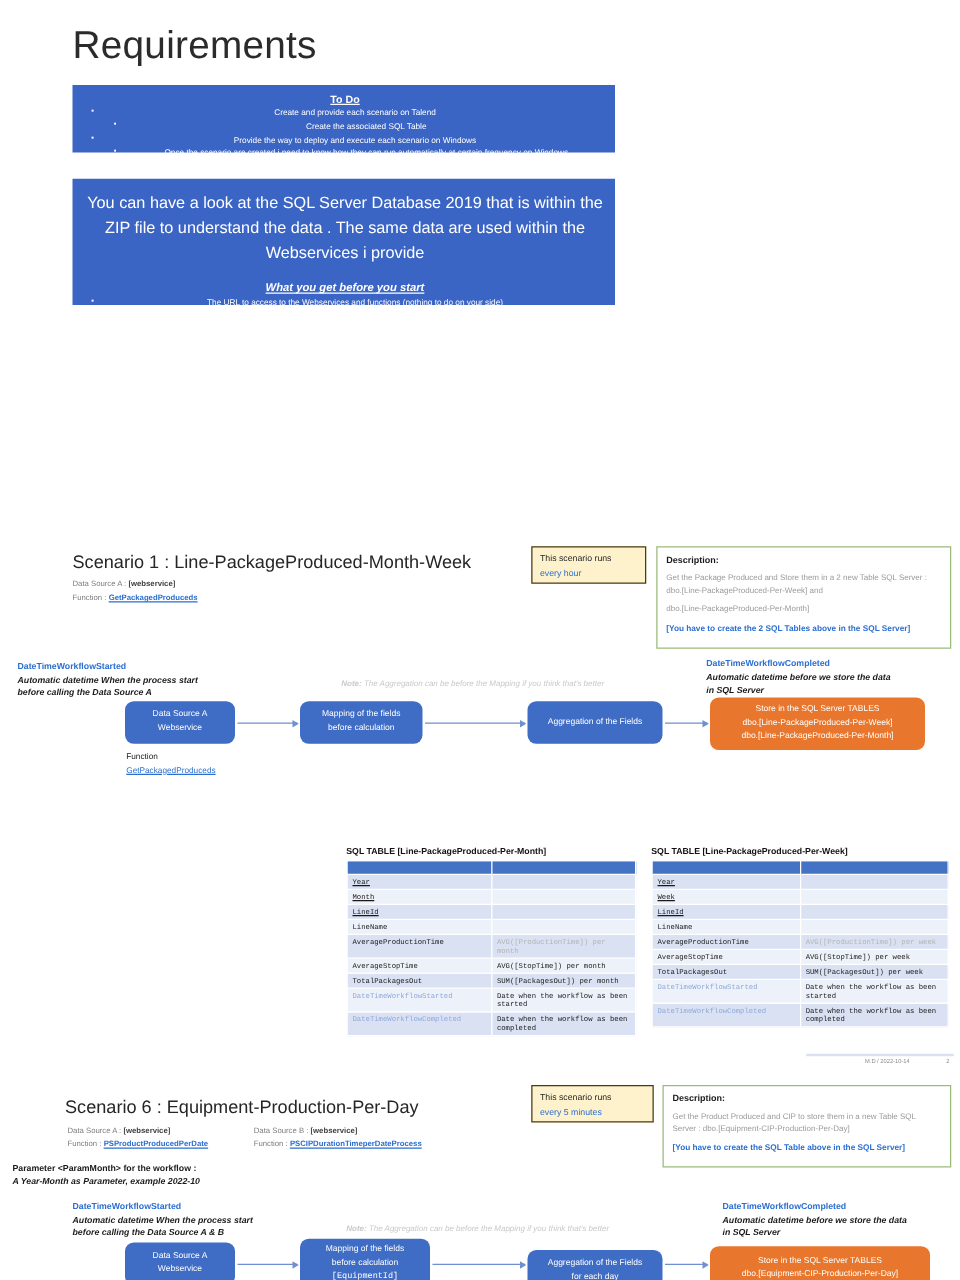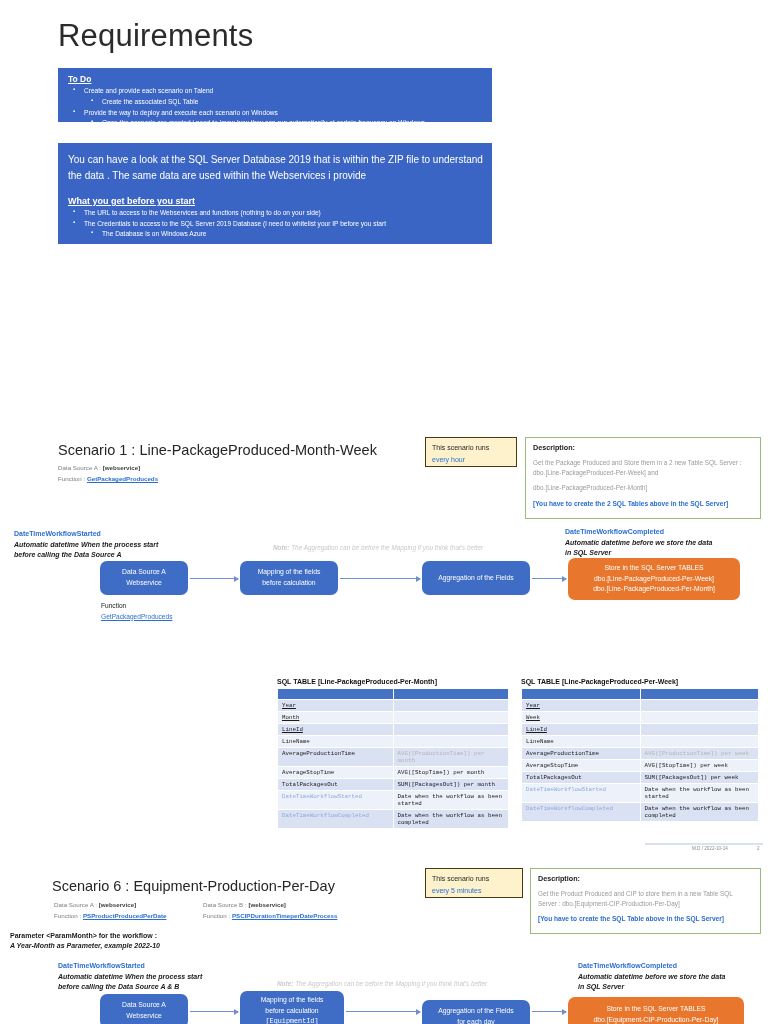--- a/index.html
+++ b/index.html
@@ -18,40 +18,41 @@
     font-size: 31px; font-weight: 400; color: #2b2b2b;
     letter-spacing: .2px;
   }
 
   
   .blue-box {
     position: absolute;
     background: #3B65C4;
     color: #ffffff;
     padding: 6px 8px 6px 10px;
+    text-align: center;
   }
   .blue-box .bb-head {
     font-size: 8.5px; font-weight: 600; text-decoration: underline;
     margin-bottom: 1px; line-height: 1.35;
   }
   .blue-box ul { list-style: none; }
   .blue-box li {
     font-size: 6.6px; line-height: 1.62; position: relative;
     padding-left: 16px; white-space: nowrap;
   }
   .blue-box li::before {
     content: "\25AA"; position: absolute; left: 5px; top: -1px; font-size: 6px;
   }
   .blue-box li.sub { padding-left: 34px; }
   .blue-box li.sub::before { left: 23px; }
-  .blue-box p.para { font-size: 10px; line-height: 1.55; }
+  .blue-box p.para { font-size: 13px; line-height: 1.55; }
 
   #box-todo { left: 58px; top: 68px; width: 434px; height: 54px; }
   #box-info { left: 58px; top: 143px; width: 434px; height: 101px; padding-top: 9px; }
-  #box-info .bb-head { margin-top: 12px; font-size: 9px; }
+  #box-info .bb-head { margin-top: 12px; font-size: 9px; font-style: italic; }
 
   
   .sc-title {
     position: absolute; font-size: 14.5px; color: #262626; font-weight: 400;
   }
   .sc-meta {
     position: absolute; font-size: 6.2px; color: #7c7c7c; line-height: 1.75;
     white-space: nowrap;
   }
   .sc-meta b { color: #3f3f3f; font-weight: 700; }

